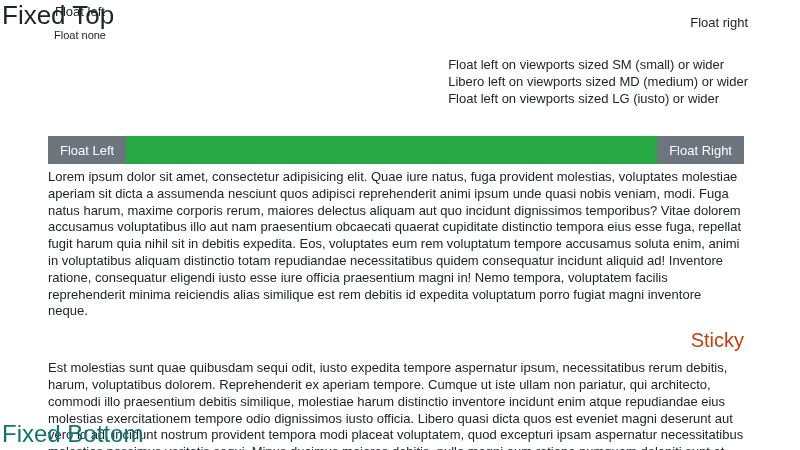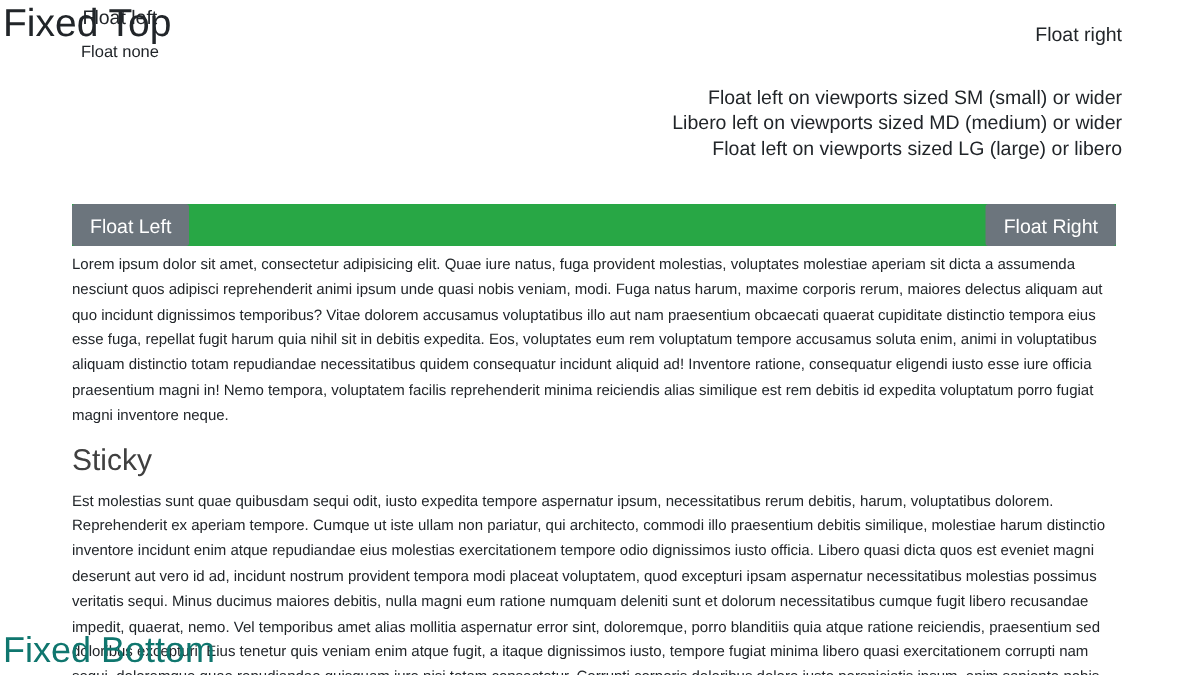--- a/index.html
+++ b/index.html
@@ -24,21 +24,21 @@
     z-index: 10;
   }
 
   
   .float-left-label  { position: absolute; top: 4px;  left: 55px;  font-size: 13px; }
   .float-right-label { position: absolute; top: 15px; right: 52px; font-size: 13px; }
   .float-none-label  { position: absolute; top: 29px; left: 54px;  font-size: 11px; }
 
   .responsive-floats {
     position: absolute; top: 56px; right: 52px;
-    text-align: right; font-size: 13px; line-height: 17px;
+    text-align: left; font-size: 13px; line-height: 17px;
   }
 
   
   .main {
     position: absolute; left: 48px; top: 136px; width: 696px;
   }
 
   .float-bar {
     width: 100%; height: 28px;
     background: #28a745;
@@ -52,48 +52,49 @@
     color: #ffffff;
     font-size: 13px;
     font-family: "Liberation Sans", sans-serif;
     border-radius: 2px;
     cursor: pointer;
   }
   .float-bar .btn-left  { float: left; }
   .float-bar .btn-right { float: right; }
 
   .para {
-    font-size: 10px;
+    font-size: 13px;
     line-height: 16.8px;
     color: #212529;
   }
   .para-1 { margin: 5px 0 9px 0; }
 
   .sticky-heading {
     font-size: 20px;
     font-weight: 400;
     margin: 0 0 8px 0;
-    color: #404040;
+    color: #c2410c;
+    text-align: right;
   }
 </style>
 </head>
 <body>
 
 <div class="page">
 
   <div class="float-left-label">Float left</div>
 
   <div class="float-right-label">Float right</div>
 
   <div class="float-none-label">Float none</div>
 
   <div class="responsive-floats">
     <div>Float left on viewports sized SM (small) or wider</div>
     <div>Libero left on viewports sized MD (medium) or wider</div>
-    <div>Float left on viewports sized LG (large) or libero</div>
+    <div>Float left on viewports sized LG (iusto) or wider</div>
   </div>
 
   <div class="main">
 
     <div class="float-bar">
       <button class="btn btn-left">Float Left</button>
       <button class="btn btn-right">Float Right</button>
     </div>
 
     <p class="para para-1">Lorem ipsum dolor sit amet, consectetur adipisicing elit. Quae iure natus, fuga provident molestias, voluptates molestiae aperiam sit dicta a assumenda nesciunt quos adipisci reprehenderit animi ipsum unde quasi nobis veniam, modi. Fuga natus harum, maxime corporis rerum, maiores delectus aliquam aut quo incidunt dignissimos temporibus? Vitae dolorem accusamus voluptatibus illo aut nam praesentium obcaecati quaerat cupiditate distinctio tempora eius esse fuga, repellat fugit harum quia nihil sit in debitis expedita. Eos, voluptates eum rem voluptatum tempore accusamus soluta enim, animi in voluptatibus aliquam distinctio totam repudiandae necessitatibus quidem consequatur incidunt aliquid ad! Inventore ratione, consequatur eligendi iusto esse iure officia praesentium magni in! Nemo tempora, voluptatem facilis reprehenderit minima reiciendis alias similique est rem debitis id expedita voluptatum porro fugiat magni inventore neque.</p>

